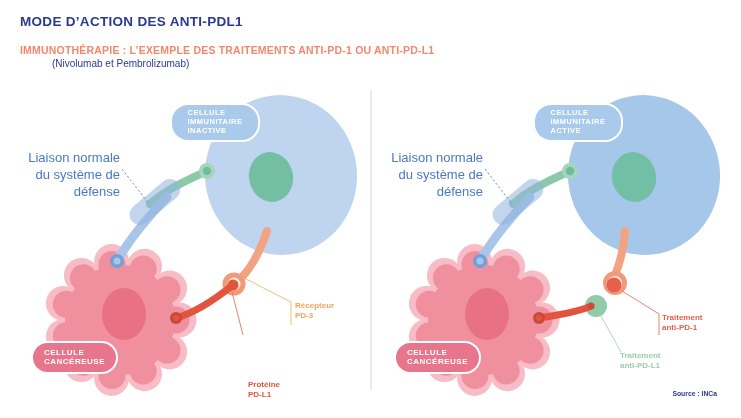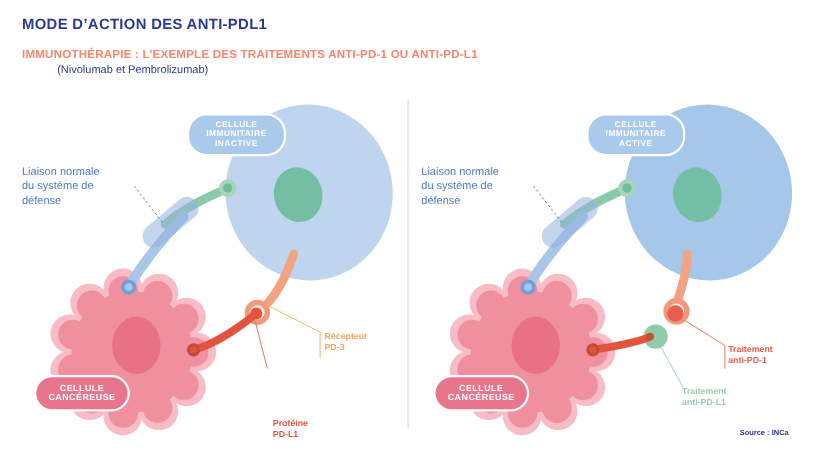--- a/index.html
+++ b/index.html
@@ -19,29 +19,29 @@
     position:absolute;left:20px;top:58px;font-size:10px;font-weight:400;
     color:var(--navy,#2B3990);
     margin-left:32px;
   }
   .panel{position:absolute;top:85px;width:370px;height:333px;}
   .panel.left{left:0;}
   .panel.right{left:363px;}
   .panel svg{position:absolute;left:0;top:0;}
   .pill{
     position:absolute;border:2.5px solid #fff;border-radius:18px;
-    color:#fff;font-weight:700;text-align:center;white-space:pre-line;
+    color:#fff;font-weight:700;white-space:pre-line;
     display:flex;align-items:center;justify-content:center;
     letter-spacing:.5px;line-height:1.18;box-sizing:border-box;
   }
   .pill-blue{background:var(--immune-badge,#A9CAEB);font-size:7.5px;width:90px;left:170px;top:18px;padding:4px 4px;}
   .pill-pink{background:var(--cancer-badge,#E7758B);font-size:8px;width:87px;left:31px;top:256px;padding:5px 4px;}
   .liaison{
-    position:absolute;left:20px;top:65px;width:100px;text-align:left;
-    font-size:10px;line-height:1.3;color:var(--blue-label,#4A78C5);white-space:pre-line;
+    position:absolute;left:20px;top:65px;width:100px;text-align:right;
+    font-size:13px;line-height:1.3;color:var(--blue-label,#4A78C5);white-space:pre-line;
   }
   .annot{
     position:absolute;font-size:8px;font-weight:700;line-height:1.25;white-space:pre-line;
   }
   .annot.receptor{left:295px;top:216px;color:var(--receptor-orange,#F4A45C);}
   .annot.protein{left:248px;top:251px;color:var(--protein-red,#E2543E);margin-top:44px;}
   .annot.anti-pd1{left:299px;top:228px;color:var(--anti-pd1,#E8604C);}
   .annot.anti-pdl1{left:257px;top:266px;color:var(--anti-pdl1,#9BCDAF);}
   .divider{position:absolute;left:370px;top:90px;width:2px;height:300px;background:var(--divider,#E4ECF5);}
   .source{

